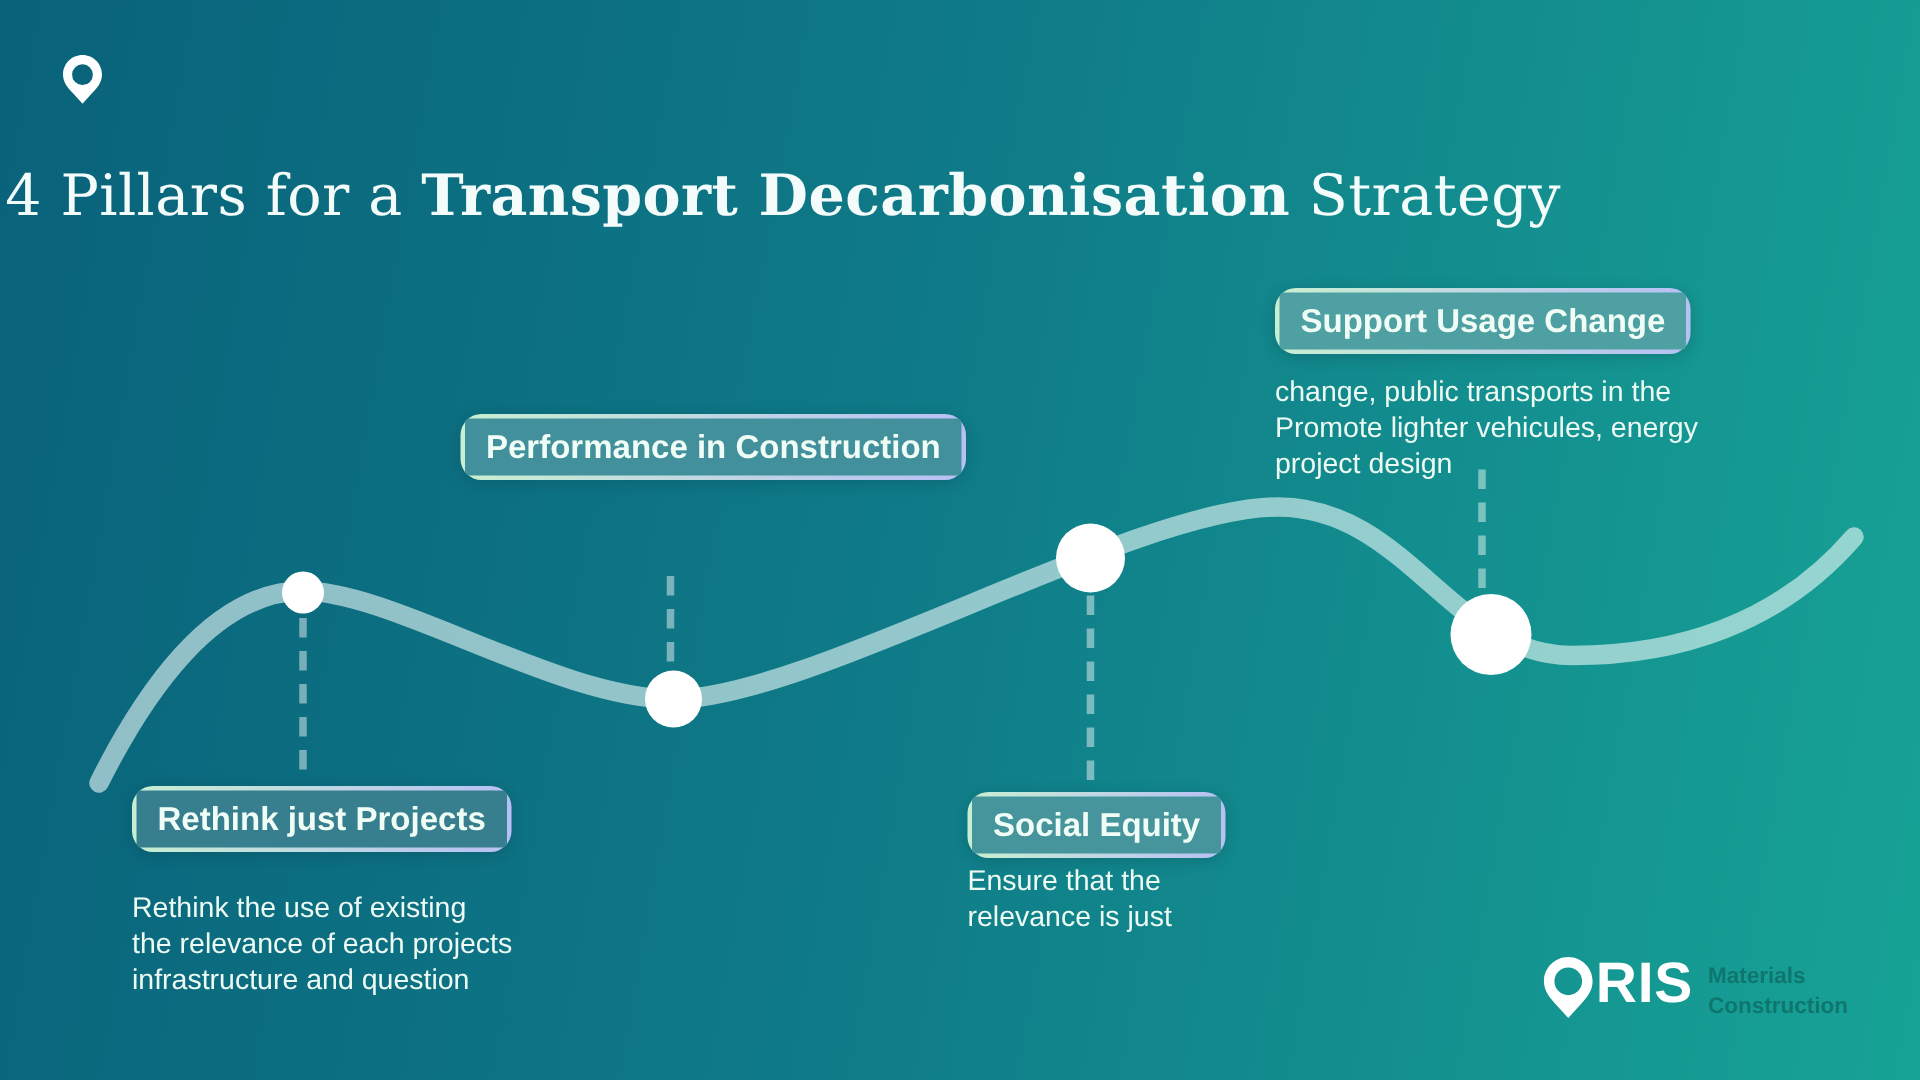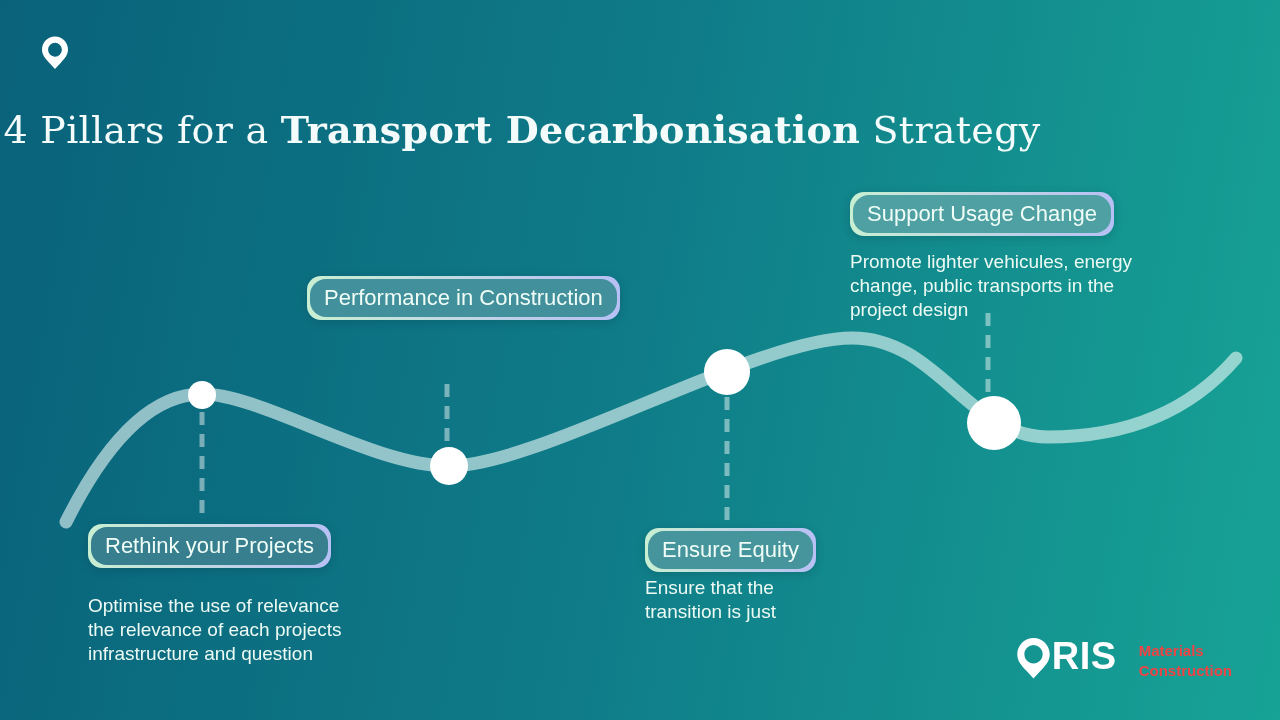--- a/index.html
+++ b/index.html
@@ -21,47 +21,47 @@
   
   .journey{left:0;top:0;width:1280px;height:720px;pointer-events:none;}
   
   .pillar{position:absolute;}
   .pill{
     display:inline-block;padding:3px;border-radius:14px;
     background:linear-gradient(90deg,#C8EFD2 0%,#B7C0F4 100%);
     box-shadow:0 2px 10px rgba(0,25,35,.18);
   }
   .pill-inner{
-    border-radius:16px;padding:6px 14px;font-size:22px;line-height:1.2;
-    color:#F0FDF7;white-space:nowrap;
+    border-radius:3px;padding:6px 14px;font-size:22px;line-height:1.2;
+    color:#F0FDF7;white-space:nowrap;font-weight:bold;
   }
   .p1 .pill-inner{background:#377F8E;}
   .p2 .pill-inner{background:#42909B;}
   .p3 .pill-inner{background:#46959C;}
   .p4 .pill-inner{background:#4FA0A3;}
   .desc{
     margin:0;color:#ECFAF3;font-size:19px;line-height:24px;font-weight:400;
   }
   .desc span{display:block;}
   .p1 .desc{margin-top:26px;}
   .p2 .desc{margin-top:15px;}
   .p3 .desc{margin-top:4px;}
   .p4 .desc{margin-top:14px;}
   .pillar.p1{left:88px;top:524px;}
   .pillar.p2{left:307px;top:276px;text-align:center;}
   .pillar.p3{left:645px;top:528px;}
   .pillar.p4{left:850px;top:192px;}
   
-  .logo{right:48px;bottom:36px;display:flex;align-items:center;gap:22px;color:#fff;}
+  .logo{right:48px;bottom:36px;display:flex;align-items:center;gap:10px;color:#fff;}
   .wordmark{display:flex;align-items:flex-start;}
   .logo-pin{width:33px;height:46px;margin-right:2px;}
   .wordmark-text{
     font-size:38px;font-weight:700;letter-spacing:.5px;line-height:36px;color:#fff;
   }
-  .tagline{font-size:15px;font-weight:700;line-height:20px;color:#ef4444;}
+  .tagline{font-size:15px;font-weight:700;line-height:20px;color:#0f766e;}
 </style>
 </head>
 <body>
 
 <svg class="abs journey" viewBox="0 0 1280 720" xmlns="http://www.w3.org/2000/svg" aria-hidden="true">
   <path d="M66 522 C96 462 142 394 202 394 C262 394 372 466 449 466 C540 466 756 338 852 338 C938 338 968 437 1048 437 C1118 437 1186 416 1236 358" fill="none" stroke="rgba(235,250,248,0.60)" stroke-width="13" stroke-linecap="round"></path>
   <line x1="202" y1="412" x2="202" y2="518" stroke="rgba(255,255,255,0.45)" stroke-width="5" stroke-dasharray="13 9"></line>
   <line x1="447" y1="384" x2="447" y2="446" stroke="rgba(255,255,255,0.45)" stroke-width="5" stroke-dasharray="13 9"></line>
   <line x1="727" y1="397" x2="727" y2="522" stroke="rgba(255,255,255,0.45)" stroke-width="5" stroke-dasharray="13 9"></line>
   <line x1="988" y1="313" x2="988" y2="394" stroke="rgba(255,255,255,0.45)" stroke-width="5" stroke-dasharray="13 9"></line>
@@ -74,52 +74,52 @@
 <span class="abs pin-top-left">
   <svg viewBox="0 0 24 34" width="26" height="38" xmlns="http://www.w3.org/2000/svg">
     <path fill="#FFFFFF" fill-rule="evenodd" d="M12 0C5.37 0 0 5.37 0 12c0 4.9 2.9 8.2 6.6 12.1L12 30l5.4-5.9C21.1 20.2 24 16.9 24 12 24 5.37 18.63 0 12 0zm0 5.8A6.4 6.4 0 1 1 5.6 12 6.4 6.4 0 0 1 12 5.8z"></path>
   </svg>
 </span>
 
 <h1 class="abs title"><span>4 Pillars for a </span><b>Transport Decarbonisation</b><span> Strategy</span></h1>
 
 <div class="pillar p1">
   <div class="pill">
-    <div class="pill-inner">Rethink your Projects</div>
+    <div class="pill-inner">Rethink just Projects</div>
   </div>
   <p class="desc">
-    <span>Optimise the use of relevance</span>
+    <span>Rethink the use of existing</span>
     <span>the relevance of each projects</span>
     <span>infrastructure and question</span>
   </p>
 </div>
 
 <div class="pillar p2">
   <div class="pill">
     <div class="pill-inner">Performance in Construction</div>
   </div>
 </div>
 
 <div class="pillar p3">
   <div class="pill">
-    <div class="pill-inner">Ensure Equity</div>
+    <div class="pill-inner">Social Equity</div>
   </div>
   <p class="desc">
     <span>Ensure that the</span>
-    <span>transition is just</span>
+    <span>relevance is just</span>
   </p>
 </div>
 
 <div class="pillar p4">
   <div class="pill">
     <div class="pill-inner">Support Usage Change</div>
   </div>
   <p class="desc">
+    <span>change, public transports in the</span>
     <span>Promote lighter vehicules, energy</span>
-    <span>change, public transports in the</span>
     <span>project design</span>
   </p>
 </div>
 
 <div class="abs logo">
   <span class="wordmark">
     <svg class="logo-pin" viewBox="0 0 24 34" xmlns="http://www.w3.org/2000/svg">
       <path fill="#FFFFFF" fill-rule="evenodd" d="M12 0C5.37 0 0 5.37 0 12c0 4.9 2.9 8.2 6.6 12.1L12 30l5.4-5.9C21.1 20.2 24 16.9 24 12 24 5.37 18.63 0 12 0zm0 5.2A6.8 6.8 0 1 1 5.2 12 6.8 6.8 0 0 1 12 5.2z"></path>
     </svg>
     <span class="wordmark-text">RIS</span>

